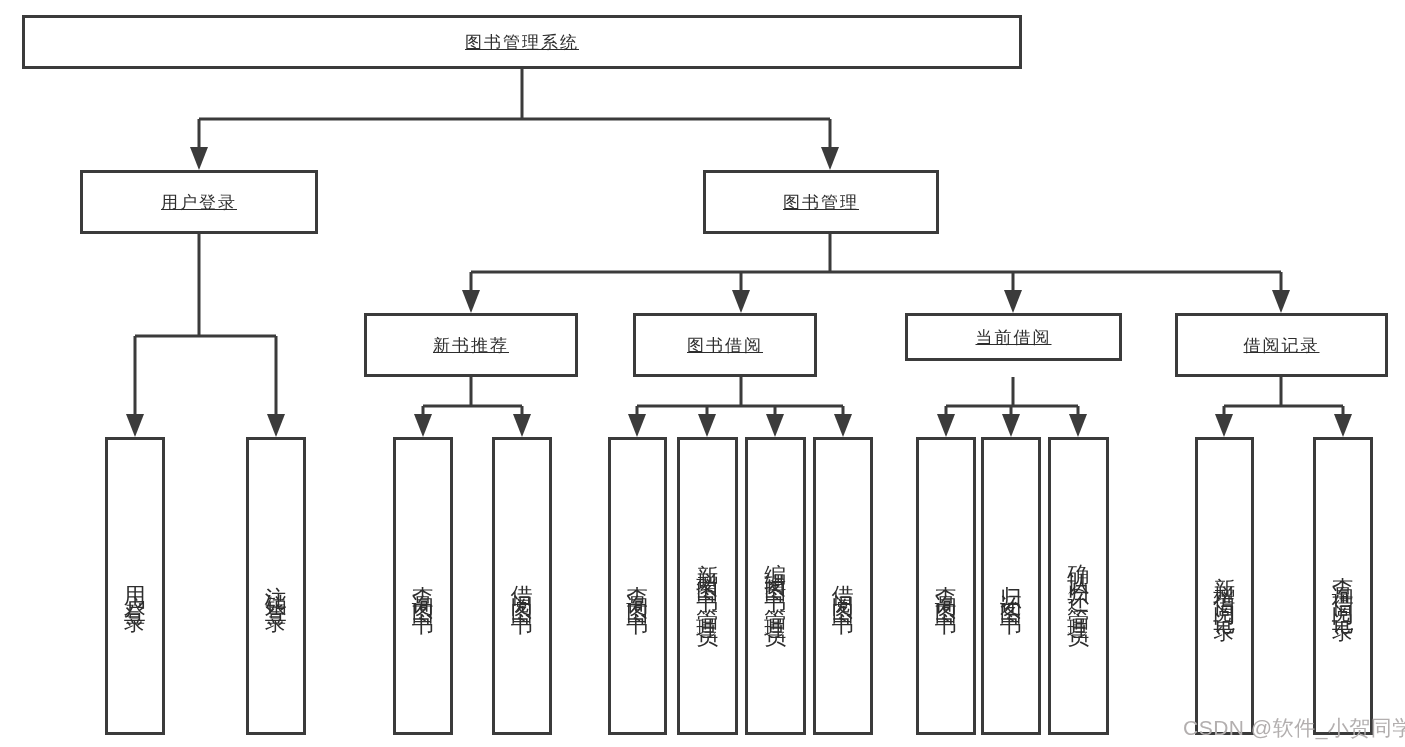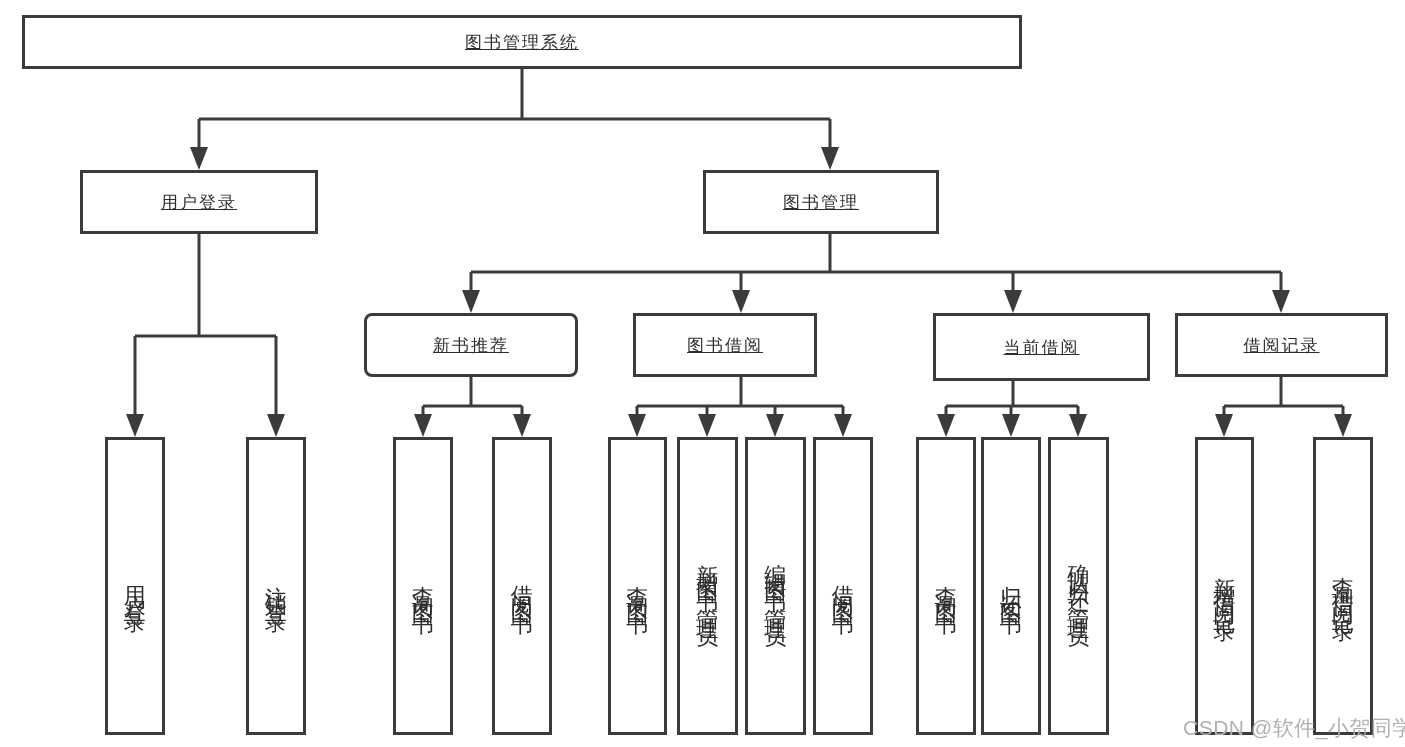--- a/index.html
+++ b/index.html
@@ -96,23 +96,23 @@
       <polygon points="1215,414 1233,414 1224,437"></polygon>
       <polygon points="1334,414 1352,414 1343,437"></polygon>
     </g>
   </svg>
 
   <div class="node h" style="left:22px; top:15px; width:1000px; height:54px;">图书管理系统</div>
 
   <div class="node h" style="left:80px; top:170px; width:238px; height:64px;">用户登录</div>
   <div class="node h" style="left:675px; top:170px; width:236px; height:64px;margin-left:28px;">图书管理</div>
 
-  <div class="node h" style="left:364px; top:313px; width:214px; height:64px;border-radius:8px;">新书推荐</div>
+  <div class="node h" style="left:364px; top:313px; width:214px; height:64px;">新书推荐</div>
   <div class="node h" style="left:633px; top:313px; width:184px; height:64px;">图书借阅</div>
-  <div class="node h" style="left:933px; top:313px; width:217px; height:68px;text-align:center;">当前借阅</div>
+  <div class="node h" style="left:905px; top:313px; width:217px; height:48px;text-align:center;">当前借阅</div>
   <div class="node h" style="left:1175px; top:313px; width:213px; height:64px;">借阅记录</div>
 
   <div class="node v" style="left:105px; top:437px; width:60px; height:298px;">
     <span class="vtext">用户登录</span>
   </div>
   <div class="node v" style="left:246px; top:437px; width:60px; height:298px;">
     <span class="vtext">注销登录</span>
   </div>
 
   <div class="node v" style="left:393px; top:437px; width:60px; height:298px;">

